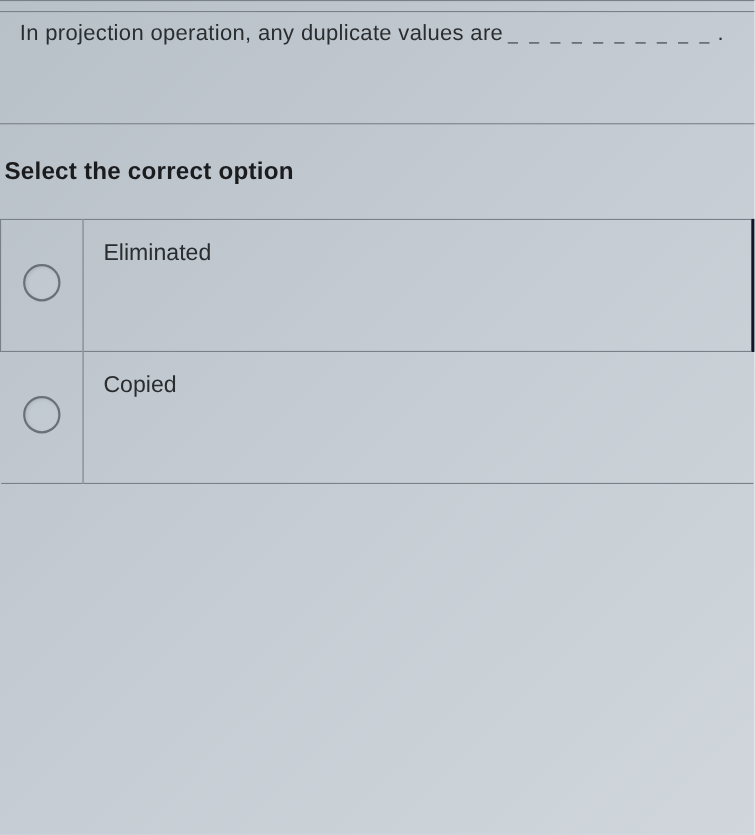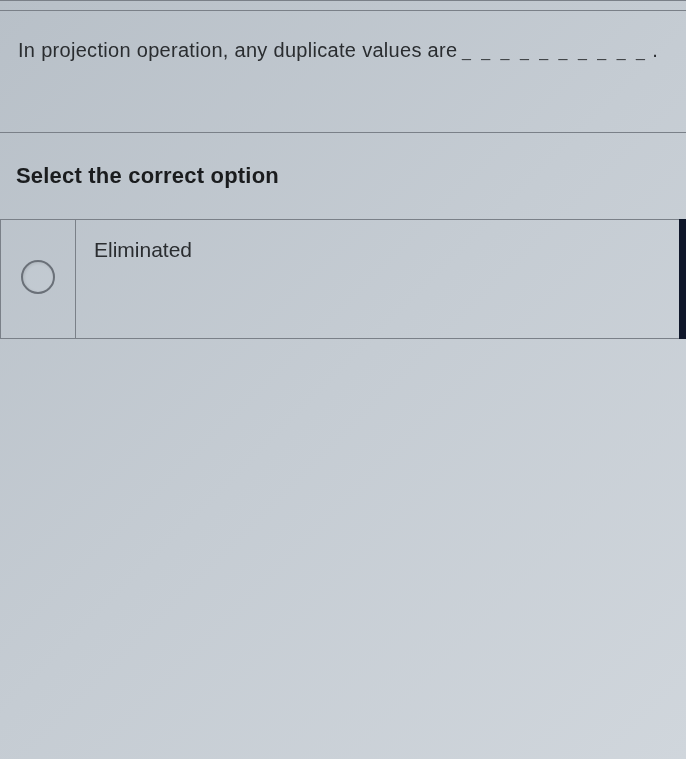--- a/index.html
+++ b/index.html
@@ -16,38 +16,38 @@
       position: relative;
     }
     .container {
       width: 100%;
       height: 100%;
     }
     .question-box {
       border: 1px solid #7a8088;
       border-left: none;
       border-right: none;
-      padding: 28px 0 70px 18px;
+      padding: 8px 0 70px 18px;
       background: transparent;
     }
     .question-text {
       font-size: 20px;
       color: #2a2d30;
       font-weight: 400;
       letter-spacing: 0.3px;
     }
     .blank {
       letter-spacing: 3px;
       color: #3a3d40;
     }
     .instruction {
       font-size: 22px;
       font-weight: 700;
       color: #1a1c1e;
-      padding: 30px 0 30px 16px;
+      padding: 30px 0 30px 4px;
       letter-spacing: 0.2px;
     }
     .options-table {
       width: 100%;
       border-collapse: collapse;
     }
     .option-row {
       border: 1px solid #7a8088;
       border-left: none;
       border-right: none;
@@ -73,21 +73,21 @@
       border-radius: 50%;
       display: inline-block;
       background: rgba(200, 208, 215, 0.4);
       box-shadow: inset 1px 1px 3px rgba(0,0,0,0.1);
       cursor: pointer;
     }
     .first-row .radio-cell {
       border-left: 1px solid #7a8088;
     }
     .first-row .option-cell {
-      border-right: 7px solid #0f172a;
+      border-right: 3px solid #0f172a;
     }
     .partial-top {
       border-top: 1px solid #7a8088;
       height: 8px;
       margin-bottom: 2px;
     }
   </style>
 </head>
 <body>
 
@@ -103,15 +103,21 @@
   <div class="instruction">Select the correct option</div>
 
   <table class="options-table">
     <tbody>
         <tr class="option-row first-row">
       <td class="radio-cell">
         <span class="radio-circle"></span>
       </td>
       <td class="option-cell">Eliminated</td>
     </tr>
+    <tr class="option-row">
+      <td class="radio-cell">
+        <span class="radio-circle"></span>
+      </td>
+      <td class="option-cell">Copied</td>
+    </tr>
   </tbody>
     </table>
 </div>
 
 </body></html>

